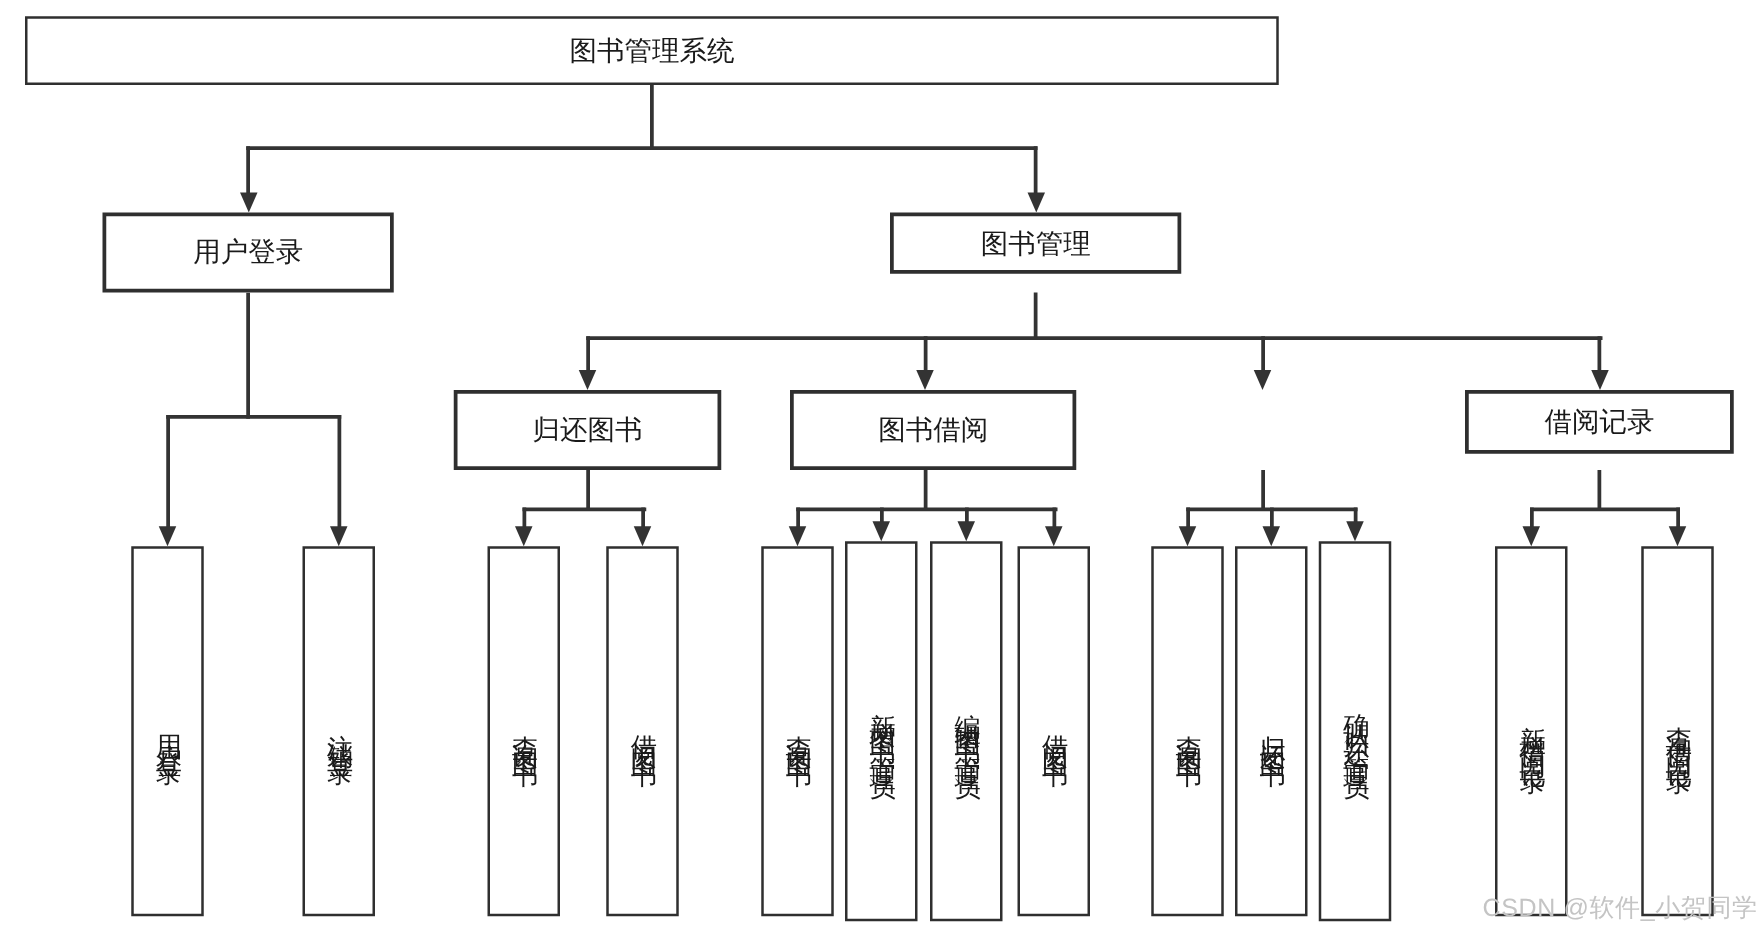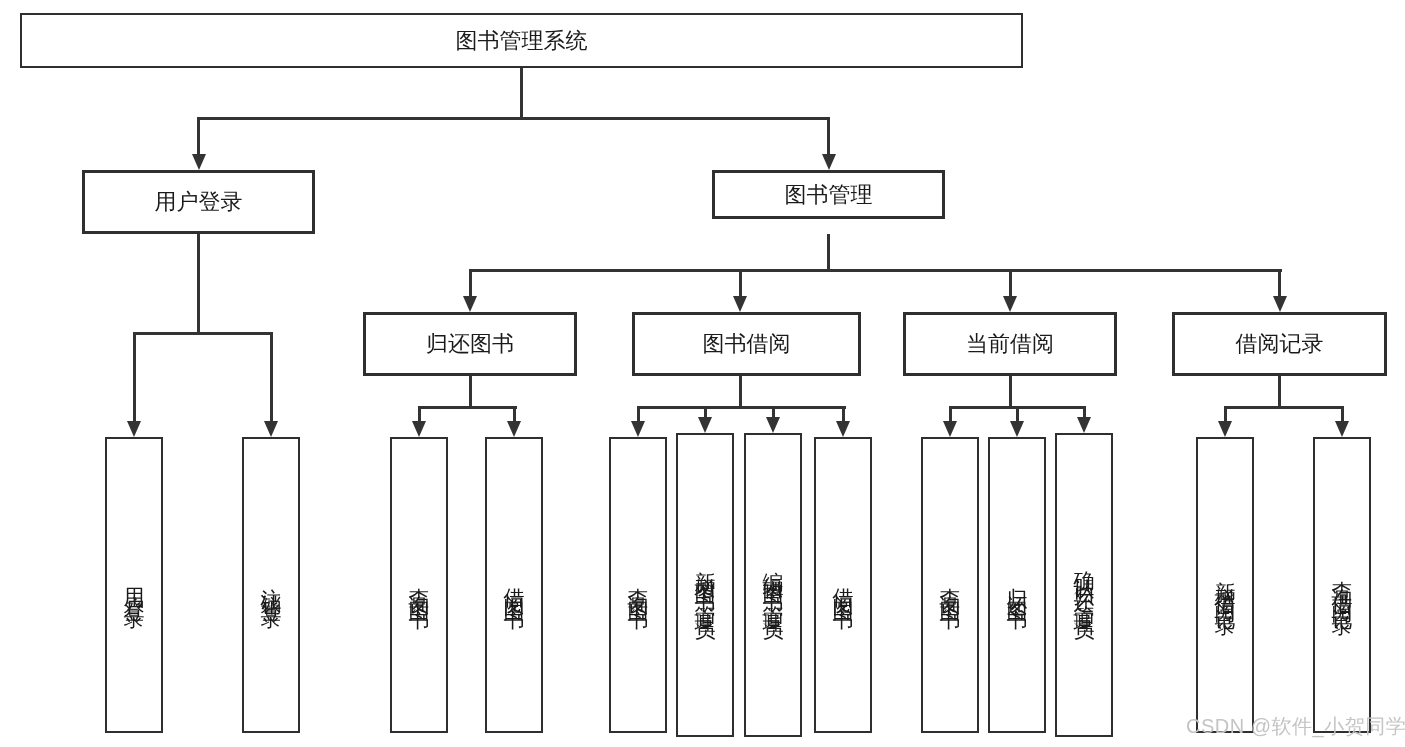--- a/index.html
+++ b/index.html
@@ -57,22 +57,21 @@
 
 <div class="canvas">
 
   <div class="box root-box" style="left:20px;top:13px;width:1003px;height:55px">图书管理系统</div>
 
   <div class="box" style="left:82px;top:170px;width:233px;height:64px">用户登录</div>
   <div class="box" style="left:712px;top:170px;width:233px;height:49px">图书管理</div>
 
   <div class="box" style="left:363px;top:312px;width:214px;height:64px">归还图书</div>
   <div class="box" style="left:632px;top:312px;width:229px;height:64px">图书借阅</div>
-  <div class="box" style="left:903px;top:312px;width:214px;height:64px">当前借阅</div>
-  <div class="box" style="left:1172px;top:312px;width:215px;height:64px">借阅记录</div>
+  <div class="box" style="left:1172px;top:312px;width:215px;height:51px">借阅记录</div>
 
   <div class="box leaf" style="left:105px;top:437px;width:58px;height:296px">用户登录</div>
   <div class="box leaf" style="left:242px;top:437px;width:58px;height:296px">注销登录</div>
   <div class="box leaf" style="left:390px;top:437px;width:58px;height:296px">查询图书</div>
   <div class="box leaf" style="left:485px;top:437px;width:58px;height:296px">借阅图书</div>
   <div class="box leaf" style="left:609px;top:437px;width:58px;height:296px">查询图书</div>
   <div class="box leaf" style="left:676px;top:433px;width:58px;height:304px">新增图书（管理员）</div>
   <div class="box leaf" style="left:744px;top:433px;width:58px;height:304px">编辑图书（管理员）</div>
   <div class="box leaf" style="left:814px;top:437px;width:58px;height:296px">借阅图书</div>
   <div class="box leaf" style="left:921px;top:437px;width:58px;height:296px">查询图书</div>

